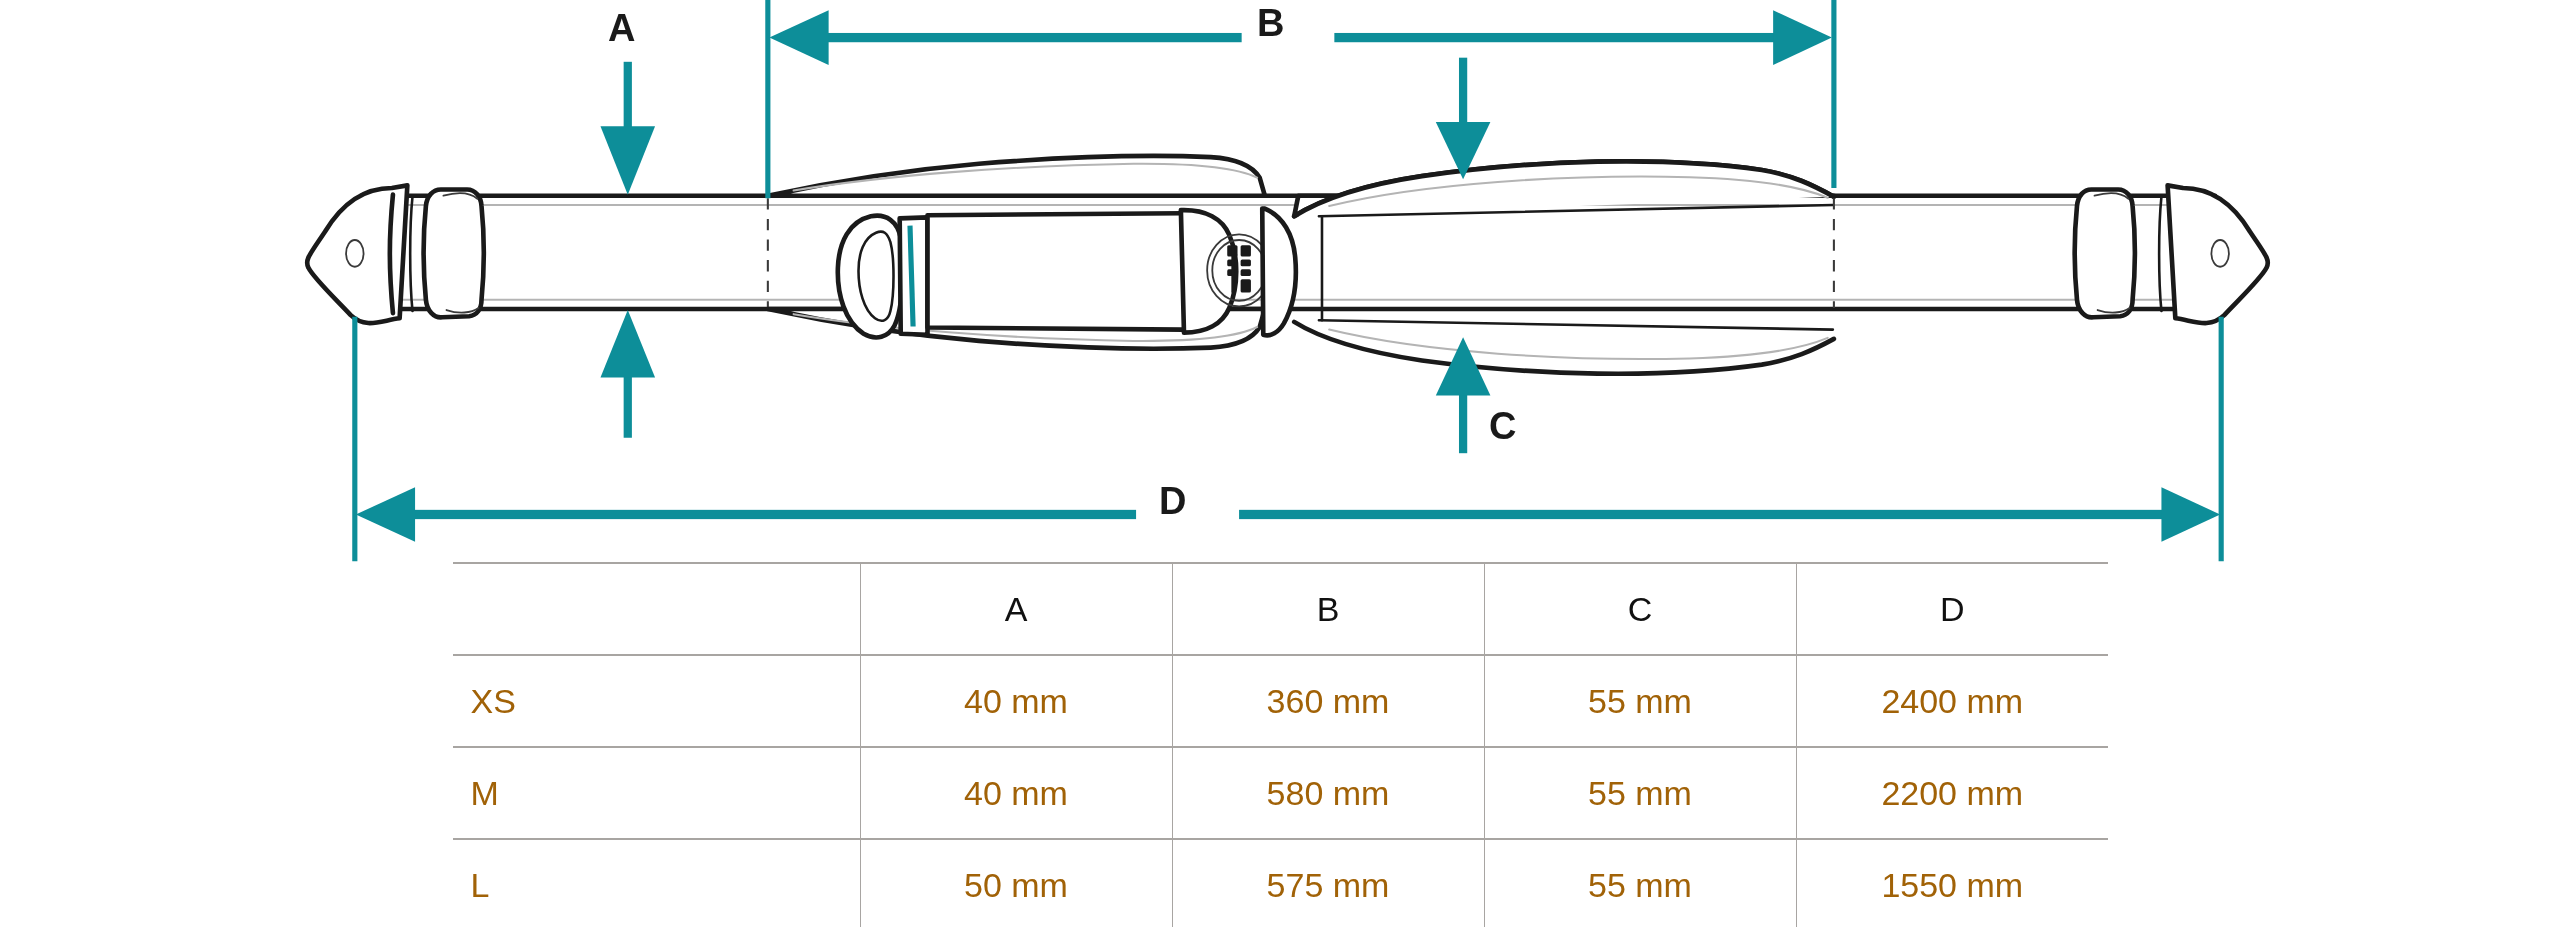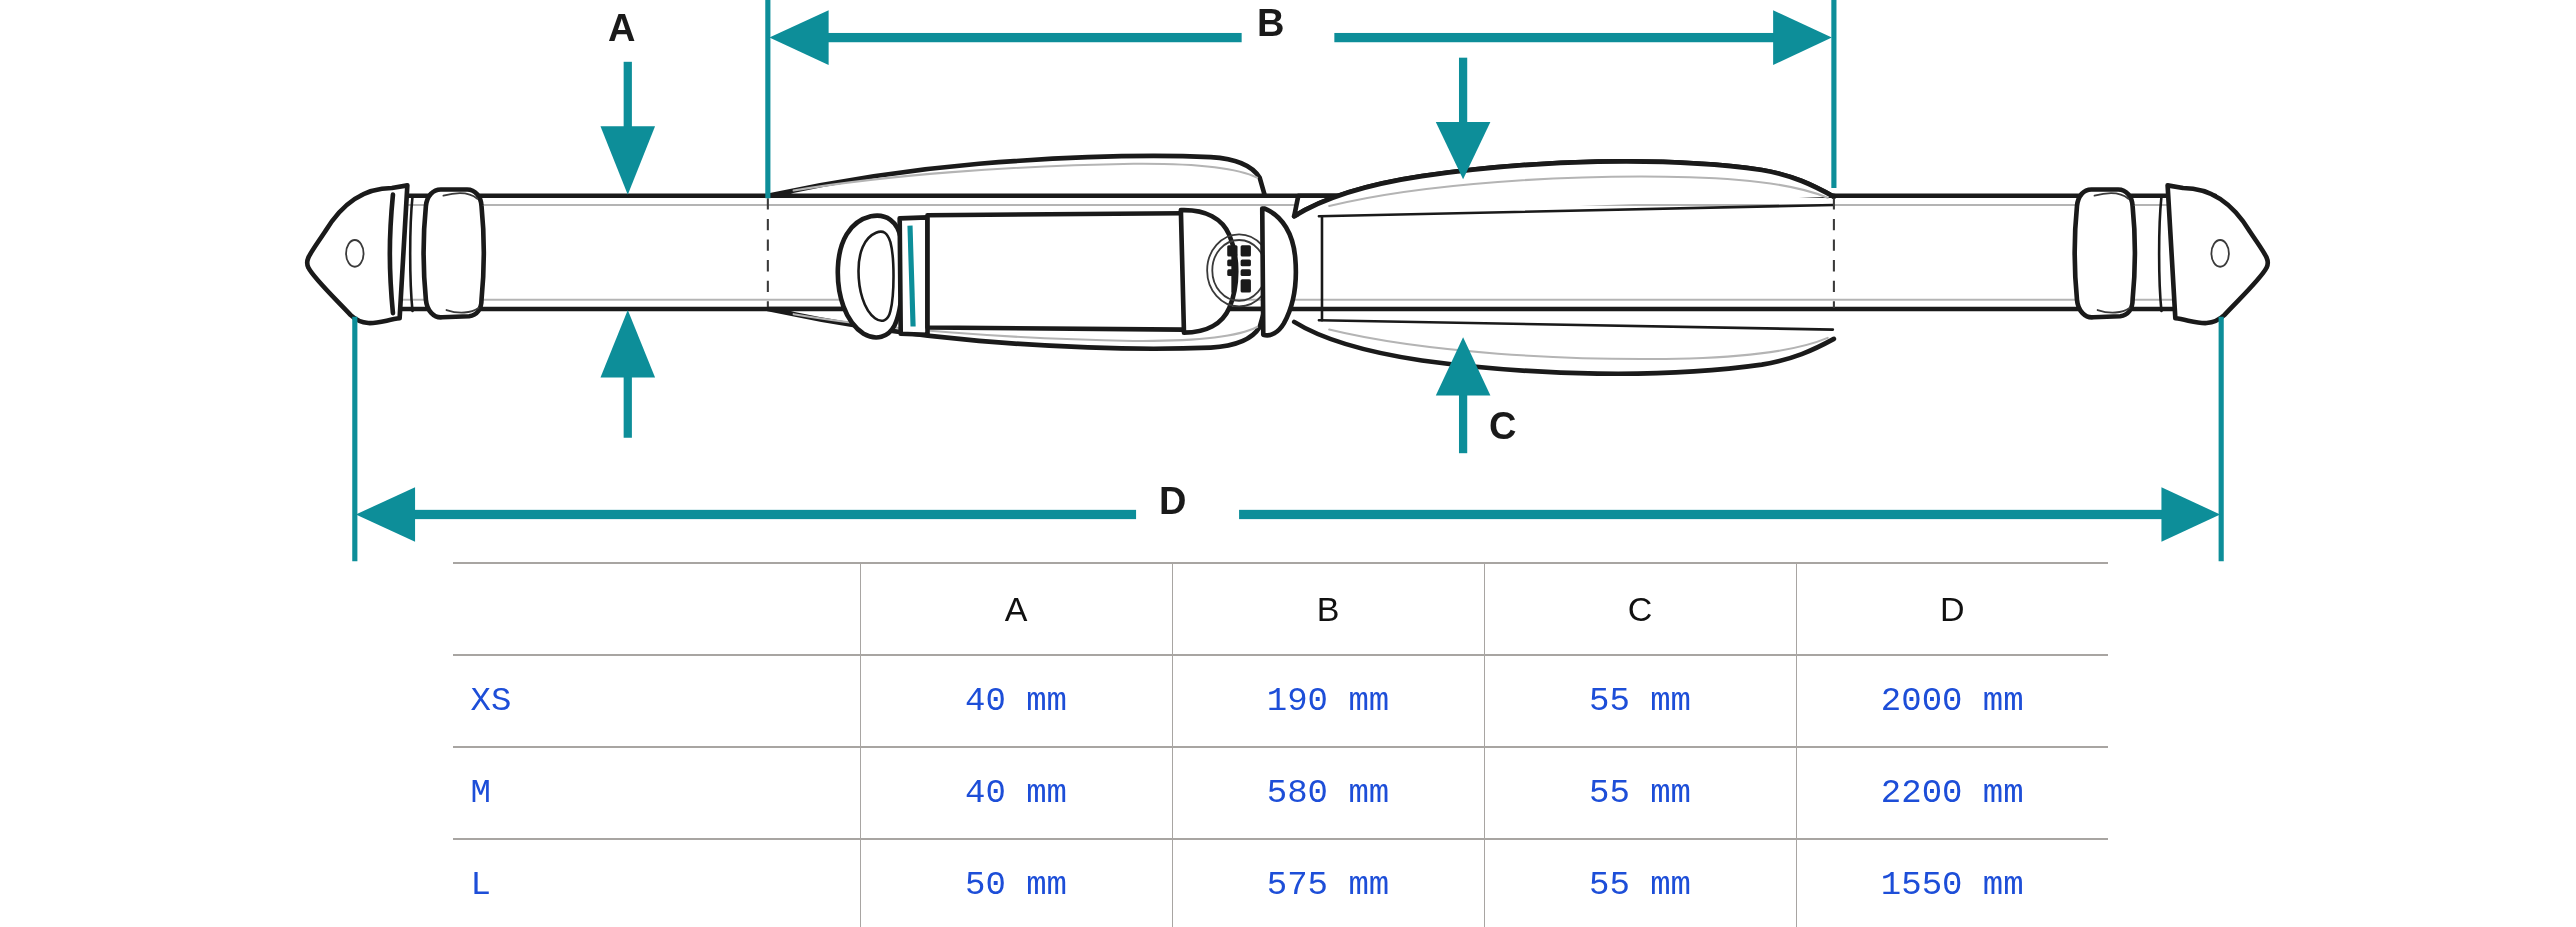--- a/index.html
+++ b/index.html
@@ -69,24 +69,23 @@
   }
   table#size-table thead th {
     color: #111111;
     text-align: center;
     vertical-align: middle;
   }
   table#size-table thead th.col-blank { border-left: none; }
   table#size-table thead th.col-last  { border-right: none; }
 
   table#size-table tbody td {
-    color: #1d4ed8;
+    color: #a16207;
     text-align: center;
     vertical-align: middle;
-    font-family: Liberation Mono, monospace;
   }
   table#size-table tbody td.row-head {
     text-align: left;
     border-left: none;
   }
   table#size-table tbody td.col-last { border-right: none; }
 </style>
 </head>
 <body>
 
@@ -309,23 +308,23 @@
           <th>A</th>
           <th>B</th>
           <th>C</th>
           <th class="col-last">D</th>
         </tr>
       </thead>
       <tbody>
         <tr>
           <td class="row-head">XS</td>
           <td>40 mm</td>
-          <td>190 mm</td>
+          <td>360 mm</td>
           <td>55 mm</td>
-          <td class="col-last">2000 mm</td>
+          <td class="col-last">2400 mm</td>
         </tr>
         <tr>
           <td class="row-head">M</td>
           <td>40 mm</td>
           <td>580 mm</td>
           <td>55 mm</td>
           <td class="col-last">2200 mm</td>
         </tr>
         <tr>
           <td class="row-head">L</td>

